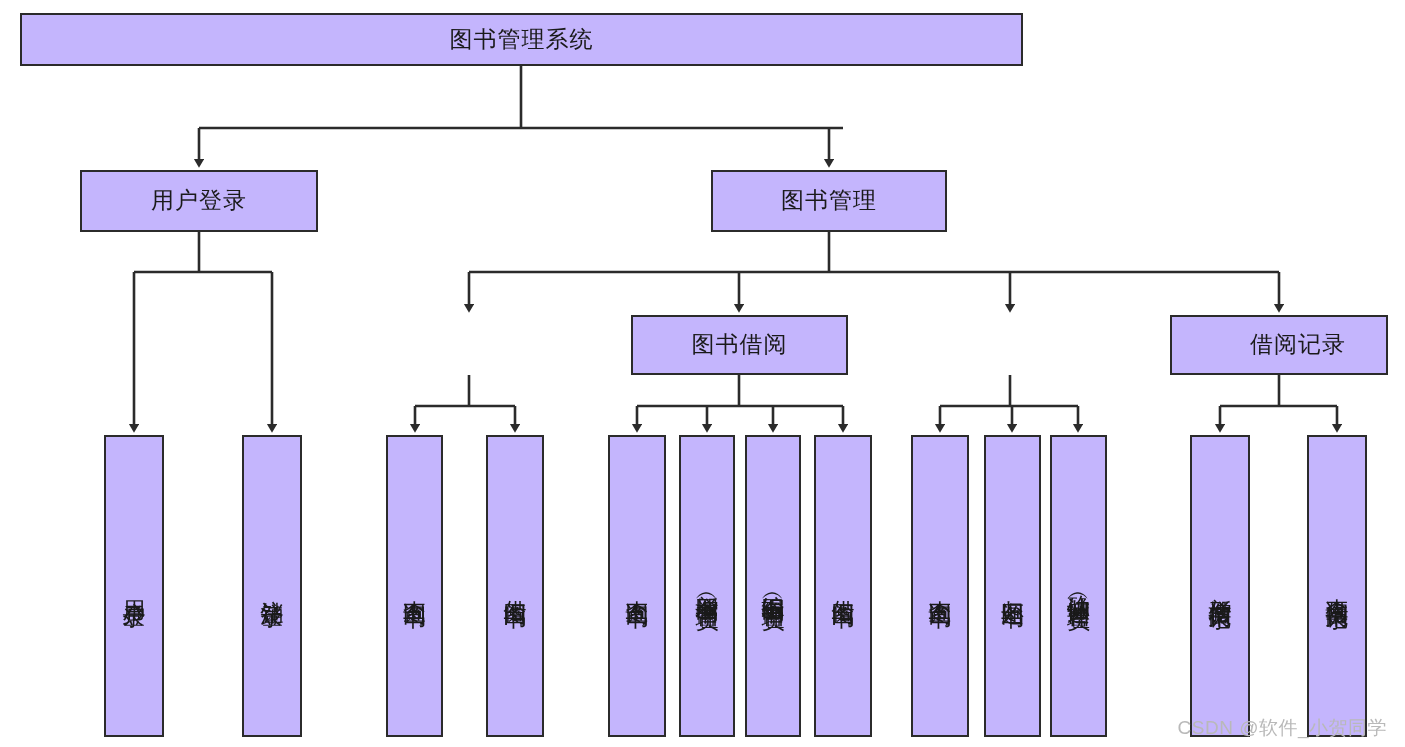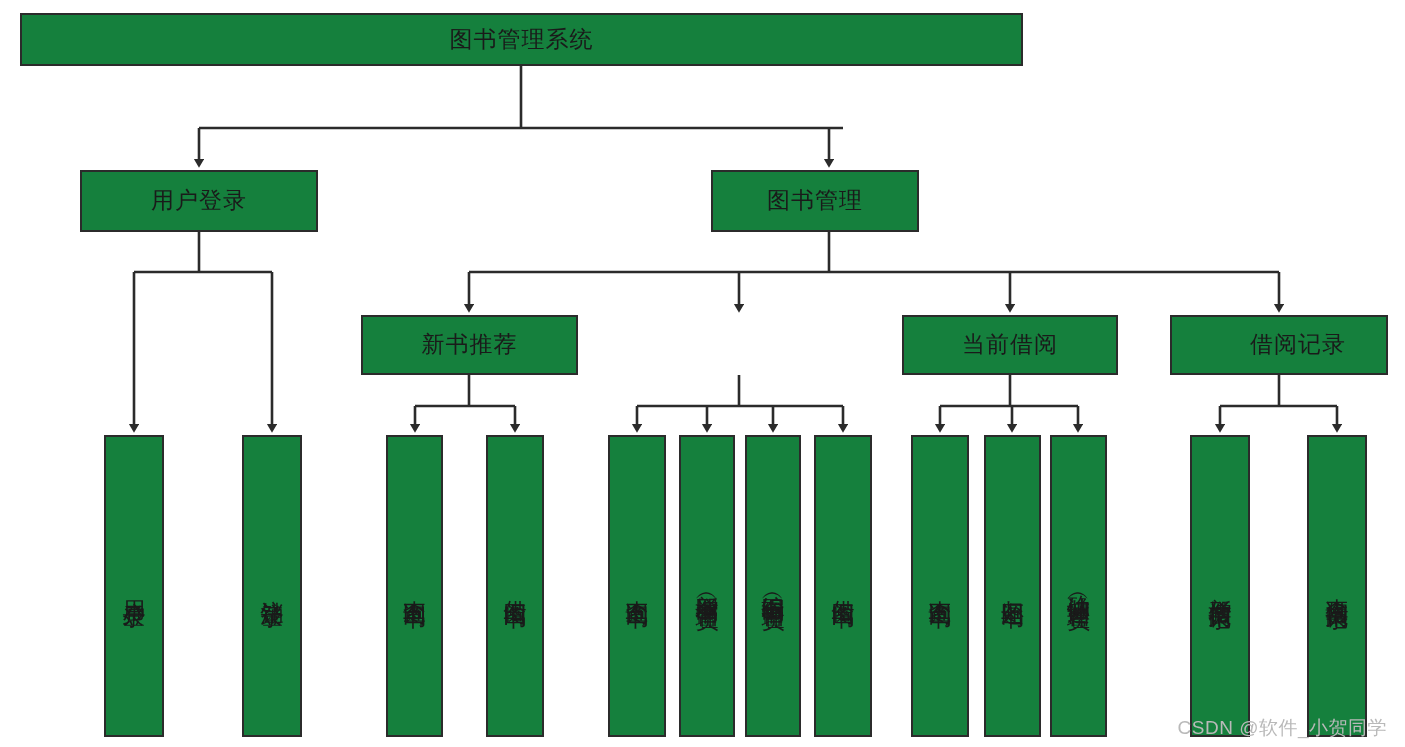--- a/index.html
+++ b/index.html
@@ -22,21 +22,21 @@
     left: 0;
     top: 0;
     width: 1405px;
     height: 747px;
     pointer-events: none;
   }
   .node {
     position: absolute;
     box-sizing: border-box;
     border: 2.5px solid #2b2b2b;
-    background: #15803d;
+    background: #c4b5fd;
     display: flex;
     align-items: center;
     justify-content: center;
     color: #1a1a1a;
   }
   .node.horiz {
     font-size: 23px;
     letter-spacing: 1px;
     line-height: 1.2;
   }
@@ -123,29 +123,26 @@
     </g>
   </svg>
 
   <div class="node horiz" style="left:20px;top:13px;width:1003px;height:53px;">
     <span>图书管理系统</span>
   </div>
 
   <div class="node horiz" style="left:80px;top:170px;width:238px;height:62px;">
     <span>用户登录</span>
   </div>
-  <div class="node horiz" style="left:711px;top:170px;width:208px;height:62px;">
+  <div class="node horiz" style="left:711px;top:170px;width:236px;height:62px;">
     <span>图书管理</span>
   </div>
 
-  <div class="node horiz" style="left:361px;top:315px;width:217px;height:60px;">
-    <span>新书推荐</span>
-  </div>
-  <div class="node horiz" style="left:902px;top:315px;width:216px;height:60px;">
-    <span>当前借阅</span>
+  <div class="node horiz" style="left:631px;top:315px;width:217px;height:60px;">
+    <span>图书借阅</span>
   </div>
   <div class="node horiz" style="left:1170px;top:315px;width:218px;height:60px;padding-left:38px;">
     <span>借阅记录</span>
   </div>
 
   <div class="node vert" style="left:104px;top:435px;width:60px;height:302px;">
     <span class="vtext">用户登录</span>
   </div>
   <div class="node vert" style="left:242px;top:435px;width:60px;height:302px;">
     <span class="vtext">注销登录</span>

